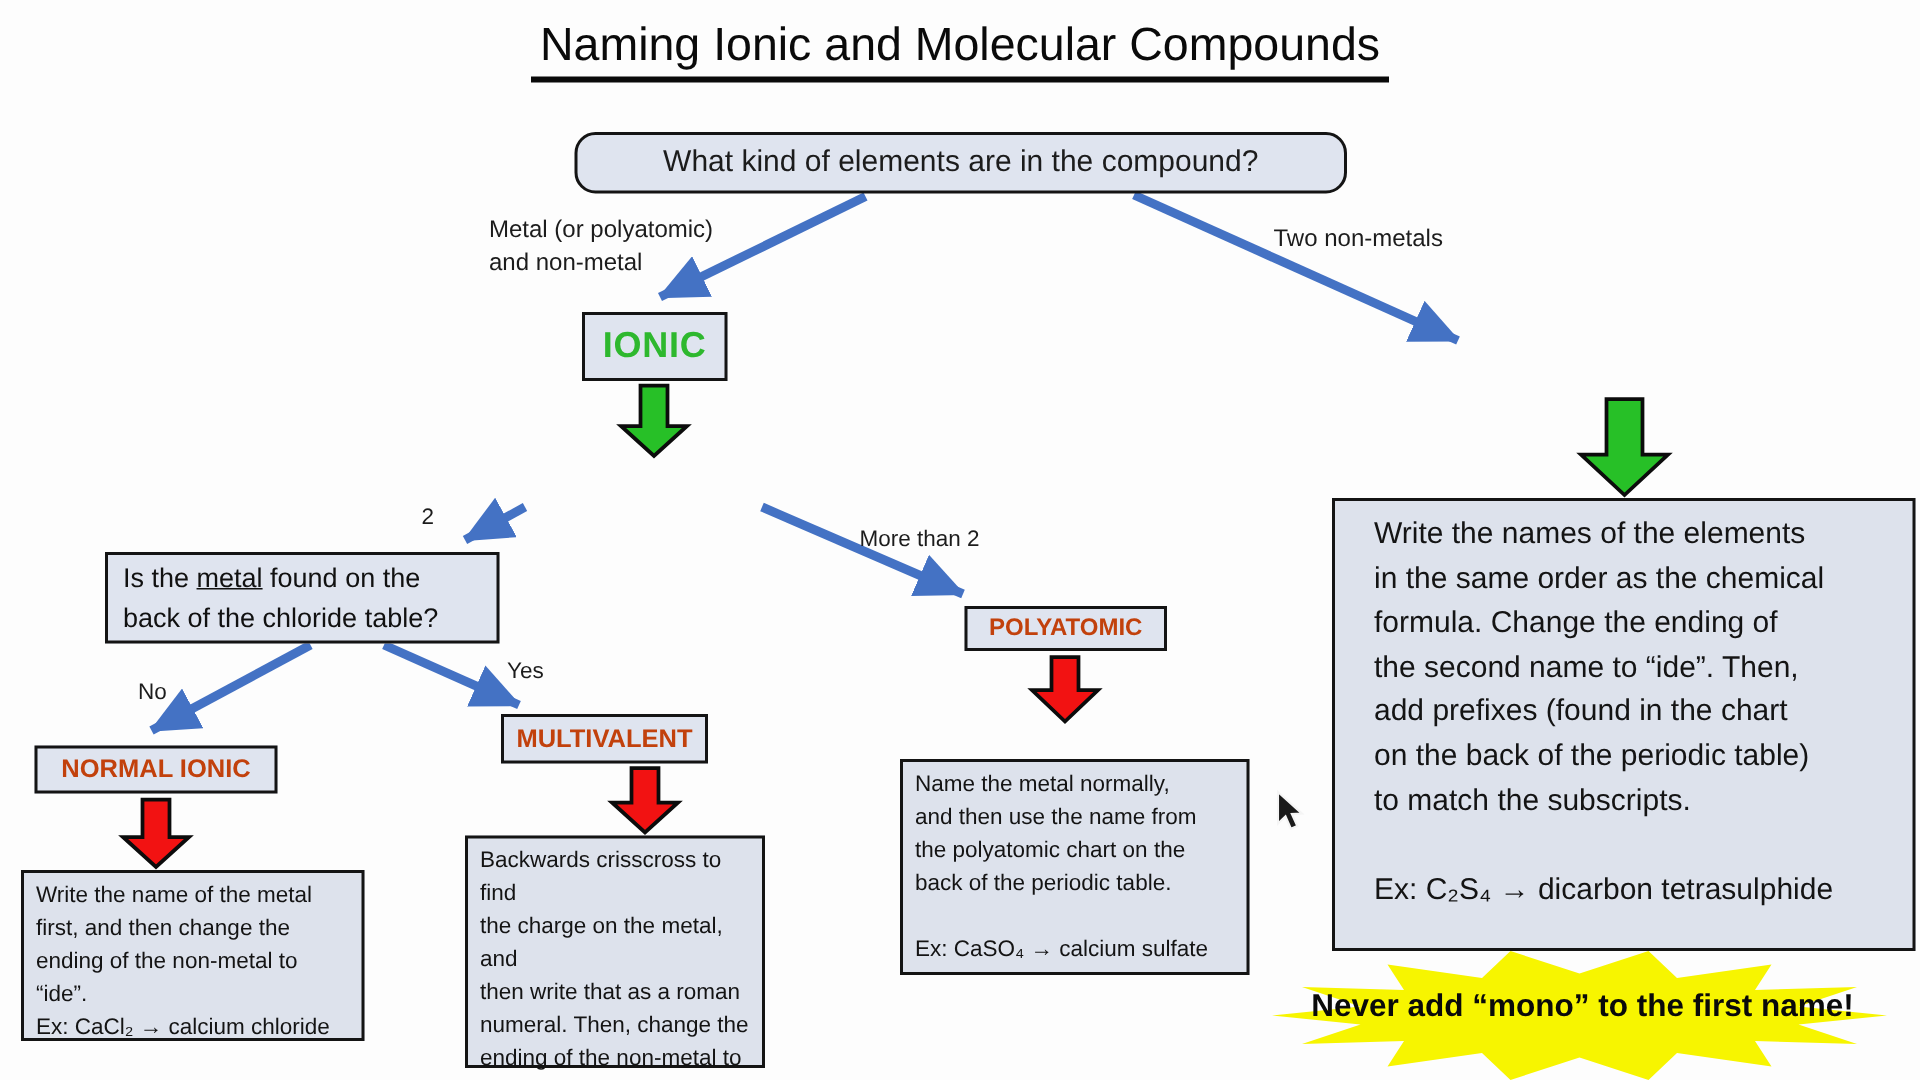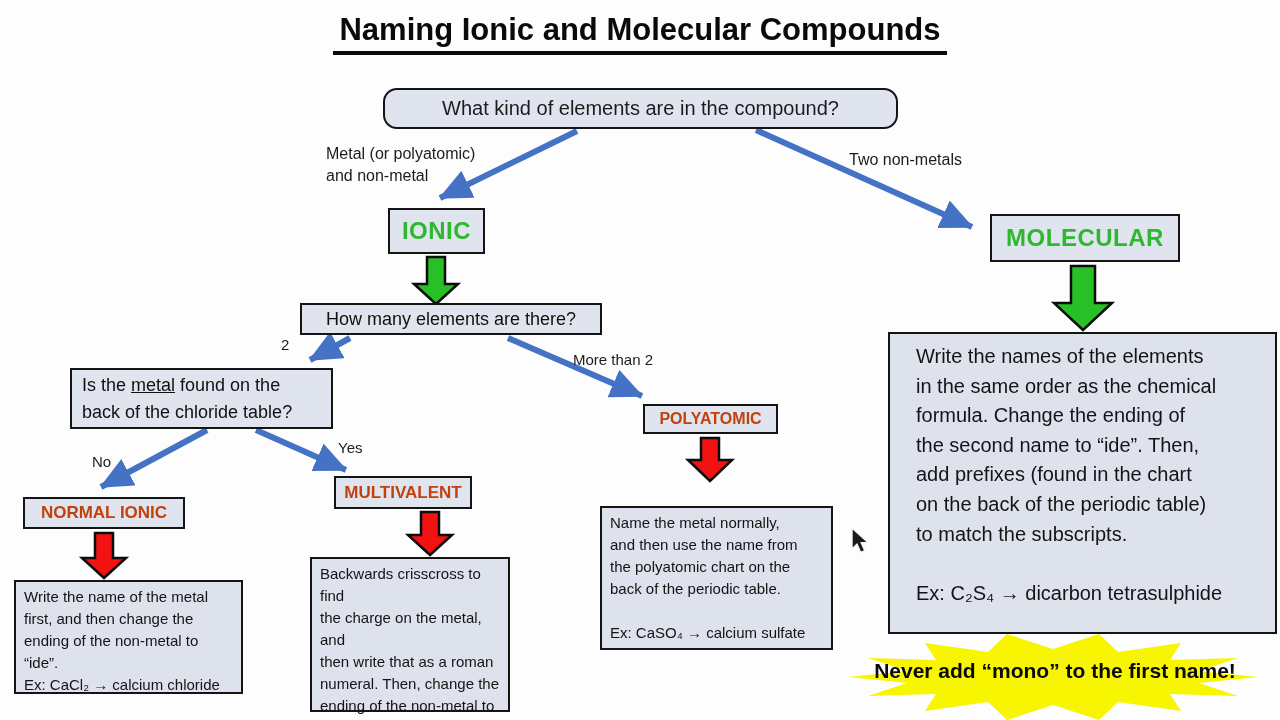--- a/index.html
+++ b/index.html
@@ -1,20 +1,20 @@
 <!DOCTYPE html>
 <html><head>
 <meta charset="utf-8">
 <style>
   html,body{margin:0;padding:0;background:#ffffff;}
   .stage{position:relative;width:1280px;height:720px;background:#fdfdfd;overflow:hidden;
          font-family:"Liberation Sans",sans-serif;color:#111;}
   .abs{position:absolute;}
   .title{left:0;top:12px;width:1280px;text-align:center;}
-  .title span{display:inline-block;font-size:31px;font-weight:bold;color:#0a0a0a;
+  .title span{display:inline-block;font-size:31px;font-weight:normal;color:#0a0a0a;
               border-bottom:4px solid #0a0a0a;padding:0 6px 3px 6px;}
   .node{position:absolute;background:#dfe4ef;border:2px solid #141414;
         display:flex;align-items:center;justify-content:center;box-sizing:border-box;}
   .qtext{font-size:20px;color:#1c1c1c;border-radius:14px;}
   .heading-green{font-weight:bold;color:#2eb82e;font-size:24px;letter-spacing:.5px;}
   .heading-red{font-weight:bold;color:#c2410c;font-size:17px;}
   .freelabel{position:absolute;font-size:16px;color:#1c1c1c;white-space:pre-line;line-height:1.35;}
   .small-label{font-size:15px;}
   .rule{position:absolute;background:#dde2ec;border:2px solid #141414;box-sizing:border-box;
         font-size:15px;line-height:1.47;padding:4px 8px;white-space:pre-line;color:#141414;}
@@ -65,27 +65,21 @@
     <span>What kind of elements are in the compound?</span>
   </div>
 
   <div class="freelabel" style="left:326px;top:143px;">Metal (or polyatomic)
 and non-metal</div>
   <div class="freelabel" style="left:849px;top:149px;">Two non-metals</div>
 
   <div class="node heading-green" style="left:388px;top:208px;width:97px;height:46px;">
     <span>IONIC</span>
   </div>
-  <div class="node heading-green" style="left:990px;top:214px;width:190px;height:48px;">
-    <span>MOLECULAR</span>
-  </div>
 
-  <div class="node" style="left:300px;top:303px;width:302px;height:32px;font-size:18px;">
-    <span>How many elements are there?</span>
-  </div>
   <div class="freelabel small-label" style="left:281px;top:335px;">2</div>
   <div class="freelabel small-label" style="left:573px;top:350px;">More than 2</div>
 
   <div class="node metalq" style="left:70px;top:368px;width:263px;height:61px;justify-content:center;">
     <div class="inner"><span>Is the </span><span class="u">metal</span><span> found on the back of the chloride table?</span></div>
   </div>
   <div class="freelabel small-label" style="left:92px;top:452px;">No</div>
   <div class="freelabel small-label" style="left:338px;top:438px;">Yes</div>
 
   <div class="node heading-red" style="left:23px;top:497px;width:162px;height:32px;">

